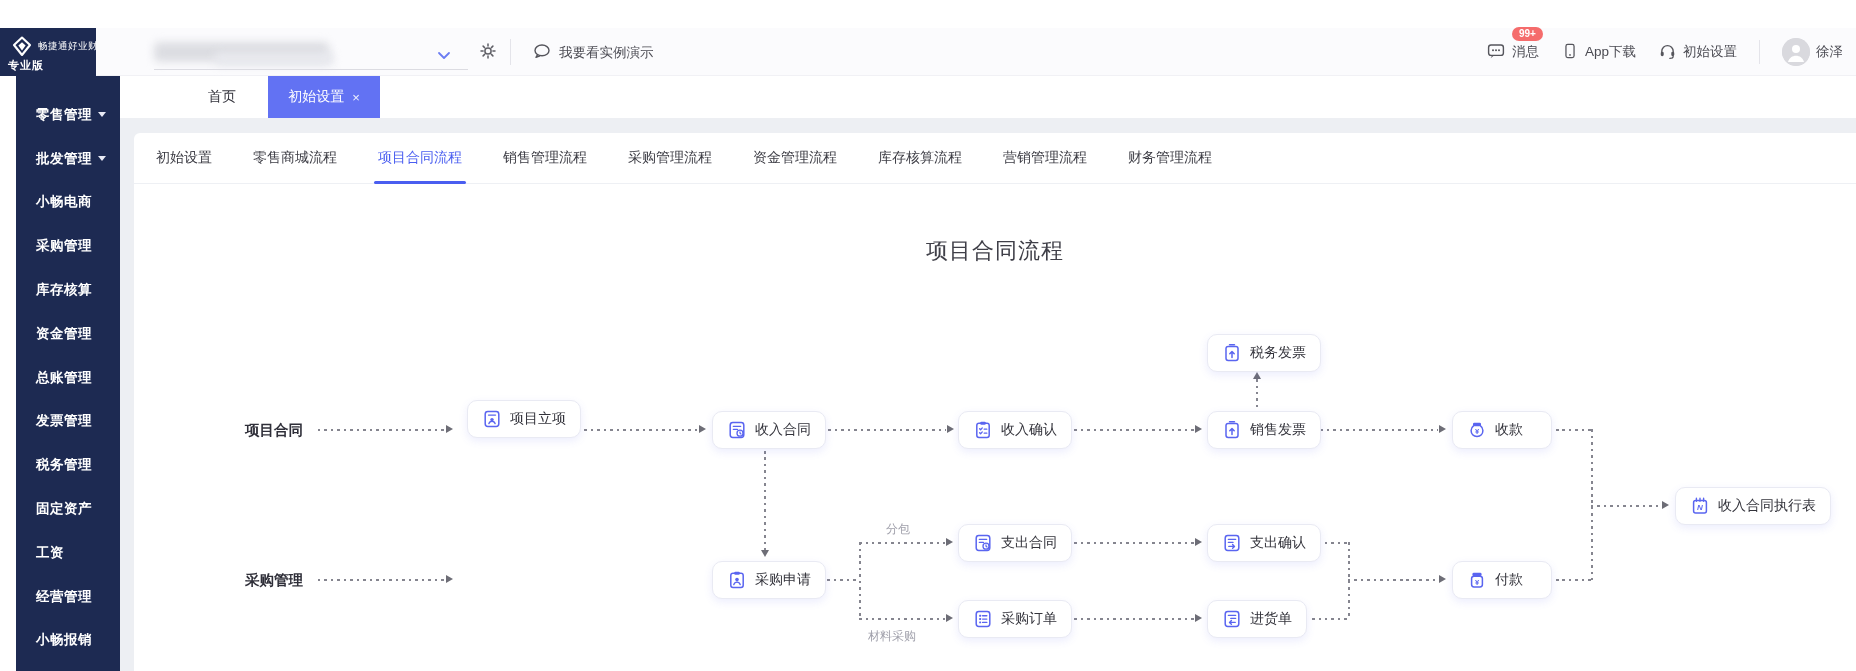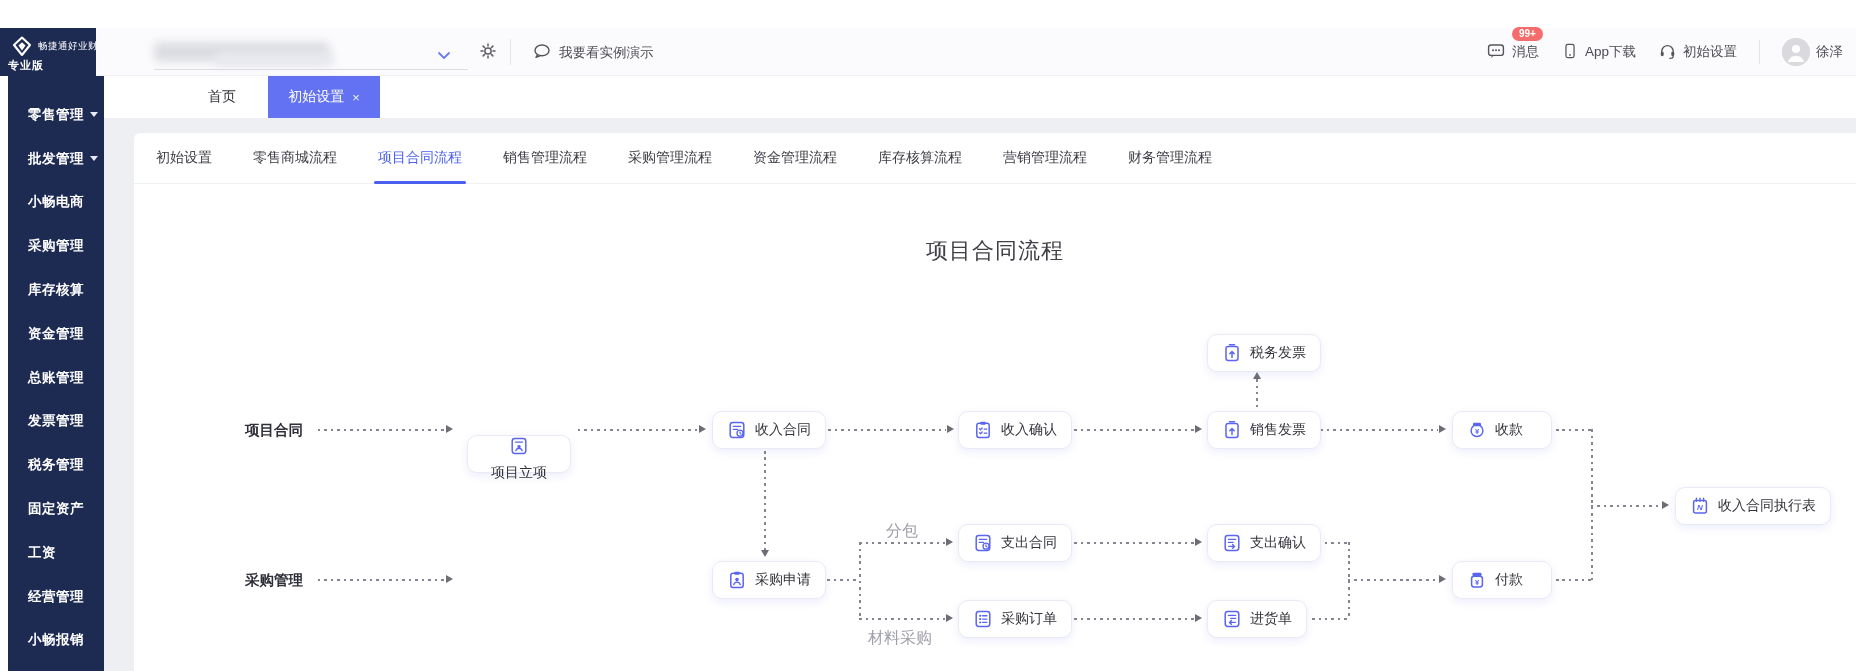--- a/index.html
+++ b/index.html
@@ -30,41 +30,41 @@
   .avatar { width:28px; height:28px; border-radius:50%; background:#d9d9de; display:flex; align-items:center; justify-content:center; overflow:hidden; }
   .username { font-size:13.5px; color:#4a4a52; max-width:26px; overflow:hidden; white-space:nowrap; }
 
   
   .wintabs { position:absolute; left:96px; top:76px; right:0; height:42px; background:#fff; }
   .wtab-home { position:absolute; left:112px; top:0; height:42px; display:flex; align-items:center; font-size:14px; color:#33333c; cursor:pointer; }
   .wtab-active { position:absolute; left:172px; top:0; width:112px; height:42px; background:#6272f3; color:#fff; display:flex; align-items:center; justify-content:center; gap:8px; font-size:14px; cursor:pointer; }
   .wtab-close { font-size:13px; opacity:.9; cursor:pointer; }
 
   
-  .sidebar { position:absolute; left:8px; top:76px; width:96px; bottom:0; background:#1d2a52; z-index:2; }
+  .sidebar { position:absolute; left:16px; top:76px; width:104px; bottom:0; background:#1d2a52; z-index:2; }
   .side-list { position:absolute; left:0; top:17px; width:100%; }
   .side-item { height:43.8px; display:flex; align-items:center; padding-left:20px; color:#fff; font-size:13.5px; font-weight:bold; letter-spacing:.5px; cursor:pointer; white-space:nowrap; }
   .caret { width:0; height:0; border-left:4.5px solid transparent; border-right:4.5px solid transparent; border-top:5.5px solid #e8eaf5; margin-left:6px; }
 
   
   .content-bg { position:absolute; left:96px; top:118px; right:0; bottom:0; background:#edeff3; }
   .card { position:absolute; left:134px; top:133px; right:0; bottom:0; background:#fff; border-top-left-radius:6px; }
 
   .flowtabs { position:absolute; left:134px; right:0; top:133px; height:51px; border-bottom:1px solid #eef0f4; display:flex; align-items:center; padding-left:22px; gap:41px; }
   .ftab { font-size:14px; color:#3c3c44; cursor:pointer; position:relative; height:51px; display:flex; align-items:center; white-space:nowrap; }
   .ftab.active { color:#4a5ef0; }
   .ftab.active::after { content:""; position:absolute; left:-4px; right:-4px; bottom:0; height:3px; background:#4a5ef0; border-radius:2px; }
   .ft-right { position:absolute; right:0; top:133px; height:51px; display:flex; align-items:center; gap:8px; padding-right:2px; font-size:13.5px; color:#45454d; }
   .ft-right .vdiv { height:13px; background:#c9c9d0; }
   .ft-btn { display:flex; align-items:center; gap:5px; cursor:pointer; white-space:nowrap; }
 
   
   .dg-title { position:absolute; left:134px; right:0; top:236px; text-align:center; font-size:22px; color:#3f3f48; font-weight:500; letter-spacing:1px; }
   .lane-label { position:absolute; font-size:14.5px; font-weight:bold; color:#2f2f39; white-space:nowrap; }
-  .branch-label { position:absolute; font-size:16px; color:#a0a0ab; white-space:nowrap; }
+  .branch-label { position:absolute; font-size:12px; color:#a0a0ab; white-space:nowrap; }
 
   .node { position:absolute; height:38px; min-width:104px; background:#fff; border:1px solid #e9eaf3; border-radius:10px; box-shadow:0 3px 8px rgba(100,110,240,.12); display:flex; align-items:center; gap:8px; padding:0 14px; font-size:14px; color:#33333b; font-weight:500; cursor:pointer; white-space:nowrap; }
   .nicon { display:flex; align-items:center; }
 
   .ln-h { position:absolute; height:2px; background-image:repeating-linear-gradient(to right,#85858f 0 2.5px,transparent 2.5px 6.5px); }
   .ln-v { position:absolute; width:2px; background-image:repeating-linear-gradient(to bottom,#85858f 0 2.5px,transparent 2.5px 6.5px); }
   .ar-r { position:absolute; width:0; height:0; border-left:7px solid #6d6d76; border-top:4.5px solid transparent; border-bottom:4.5px solid transparent; }
   .ar-u { position:absolute; width:0; height:0; border-bottom:7px solid #6d6d76; border-left:4.5px solid transparent; border-right:4.5px solid transparent; }
   .ar-d { position:absolute; width:0; height:0; border-top:7px solid #6d6d76; border-left:4.5px solid transparent; border-right:4.5px solid transparent; }
 </style>
@@ -276,21 +276,21 @@
   <div class="ln-v" style="left:1348px; top:542px; height:76px;"></div>
   <div class="ln-h" style="left:1348px; top:579px; width:90px;"></div>
     <div class="ar-r" style="left:1439px; top:575px;"></div>
 
   <div class="ln-h" style="left:1556px; top:429px; width:36px;"></div>
   <div class="ln-h" style="left:1556px; top:579px; width:36px;"></div>
   <div class="ln-v" style="left:1591px; top:429px; height:151px;"></div>
   <div class="ln-h" style="left:1591px; top:505px; width:70px;"></div>
     <div class="ar-r" style="left:1662px; top:501px;"></div>
 
-  <div class="node" style="left:467px; top:435px;flex-direction:column;">
+  <div class="node" style="left:467px; top:400px;">
     <span class="nicon">
         <svg width="20" height="20" viewBox="0 0 20 20">
           <rect x="3.2" y="2.6" width="13.6" height="14.8" rx="2.6" fill="none" stroke="#5a65f0" stroke-width="1.5"></rect>
           <path d="M6.5 6.1h7" stroke="#5a65f0" stroke-width="1.4" stroke-linecap="round"></path>
           <circle cx="10" cy="10.6" r="1.7" fill="#5a65f0"></circle>
           <path d="M6.9 14.6c.5-1.6 1.7-2.4 3.1-2.4s2.6.8 3.1 2.4" fill="none" stroke="#5a65f0" stroke-width="1.4" stroke-linecap="round"></path>
         </svg>
       </span>
     <span>项目立项</span>
   </div>

